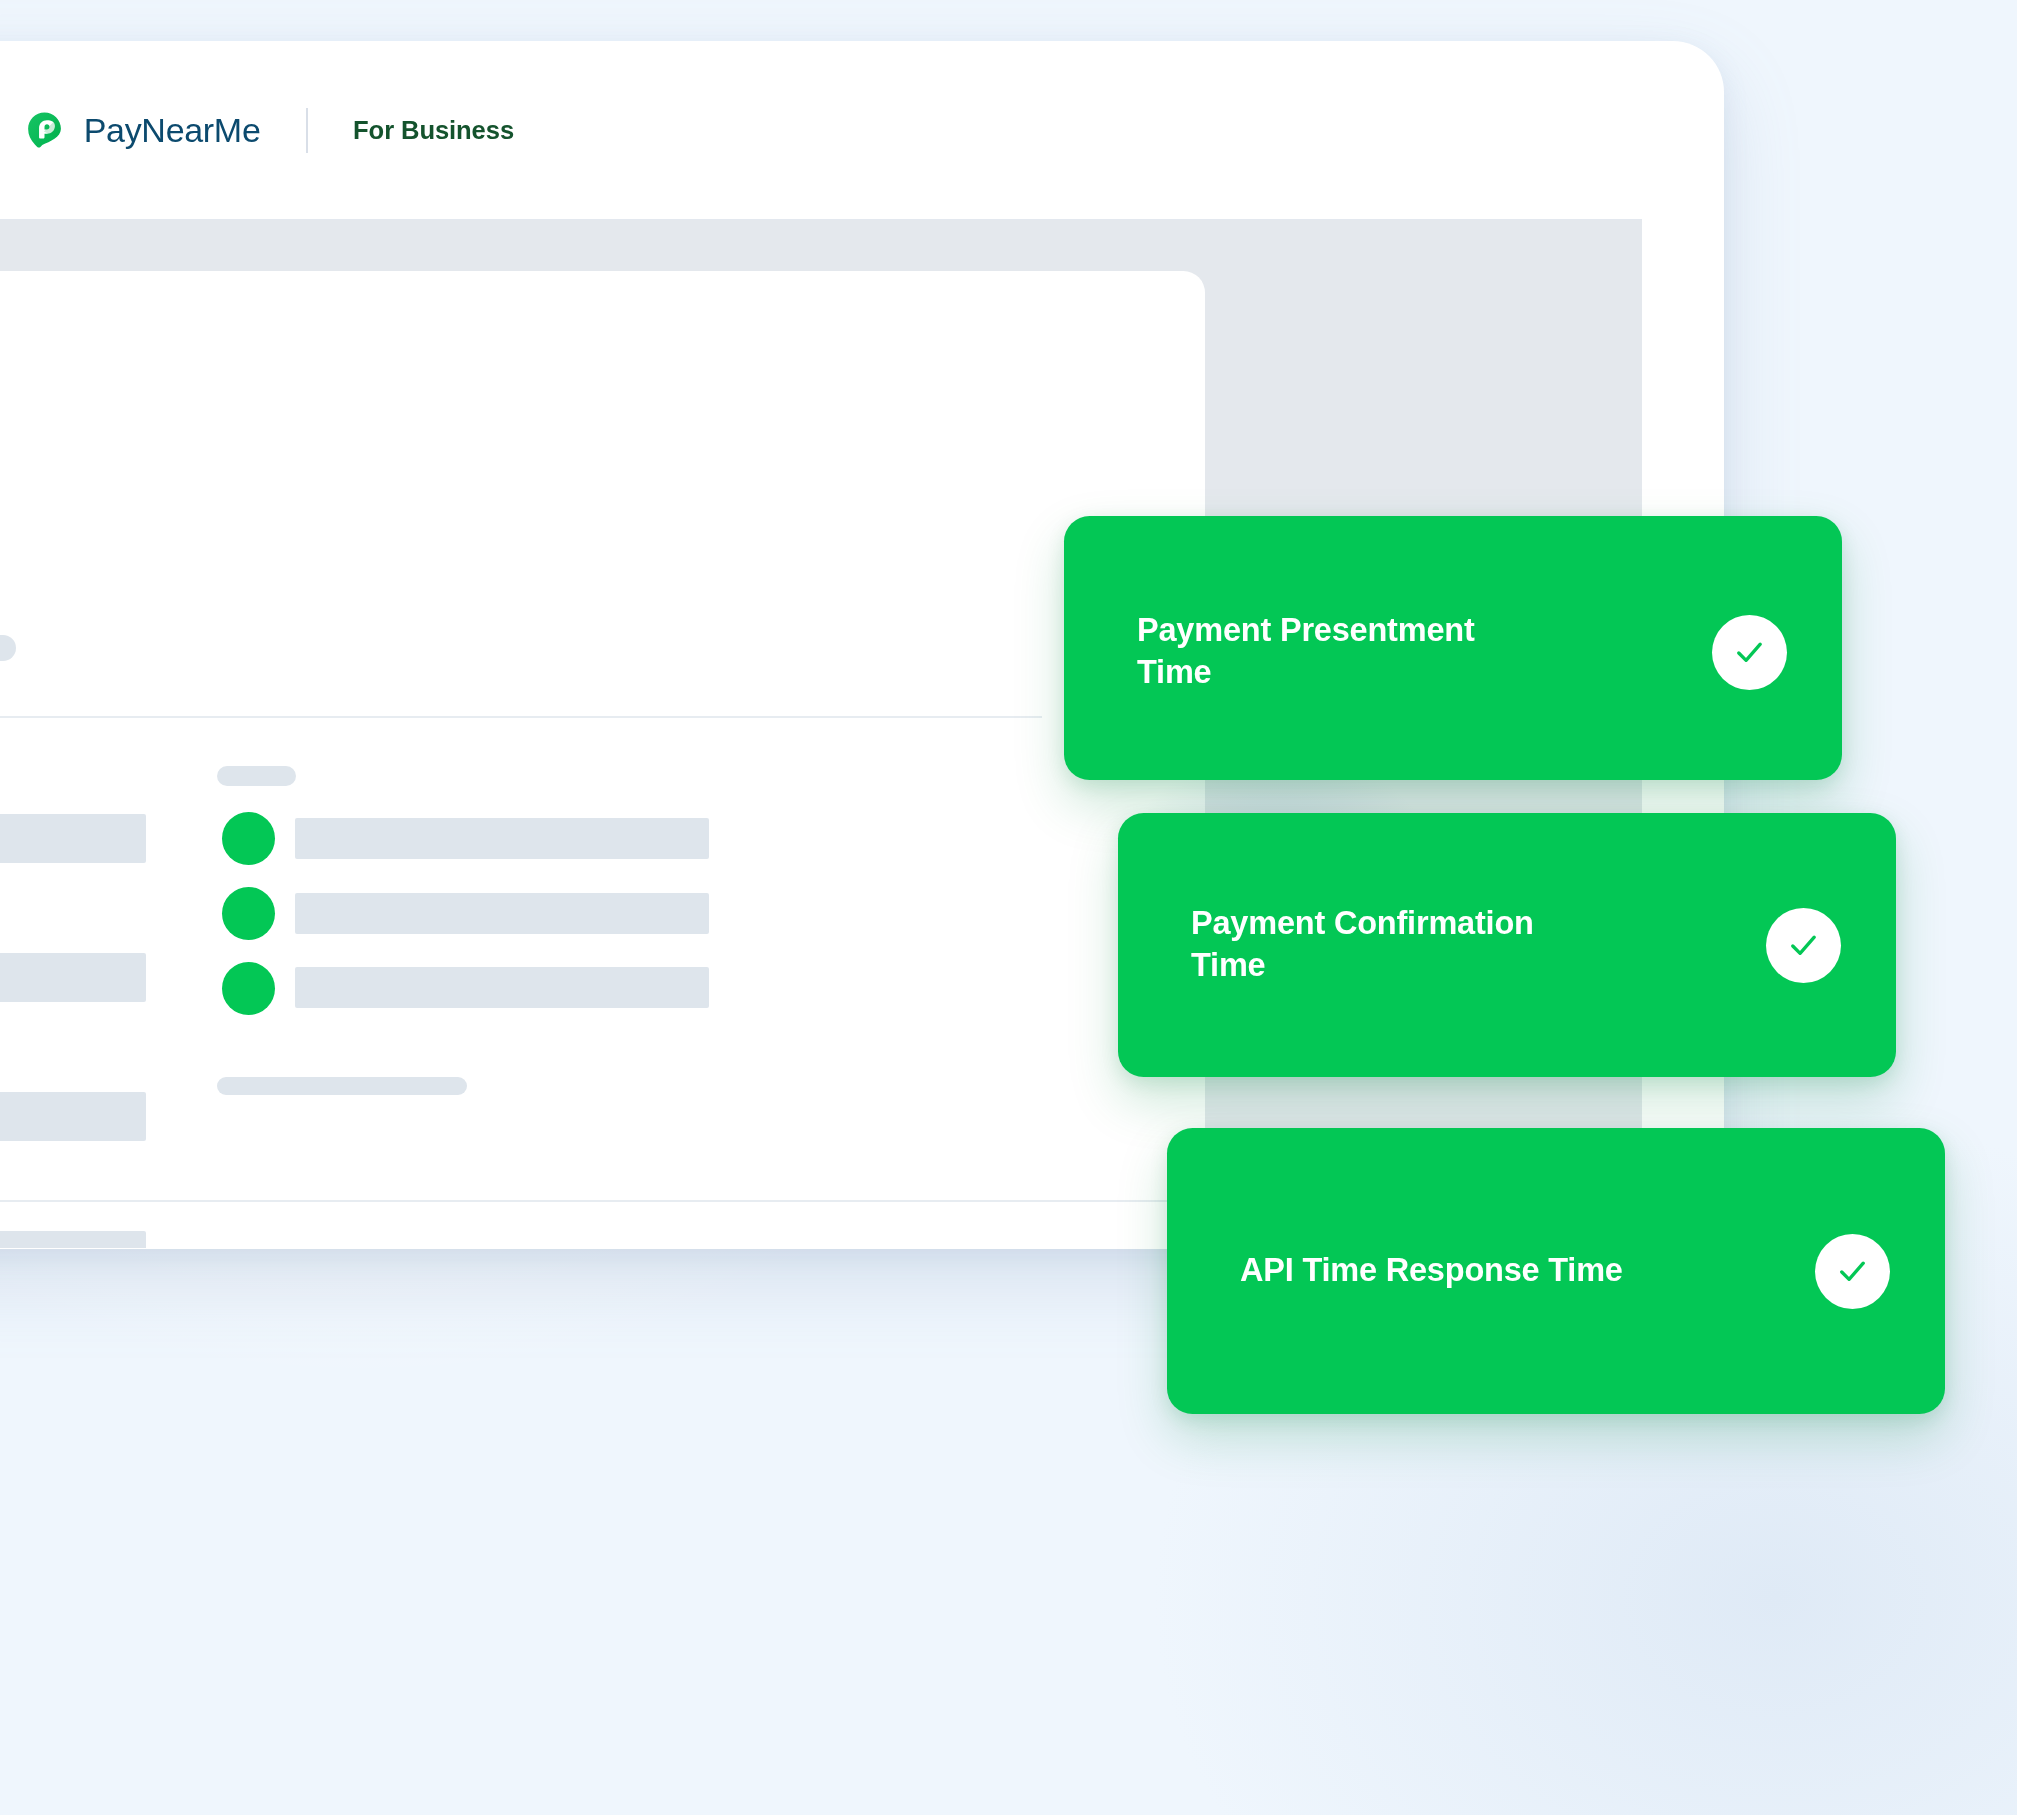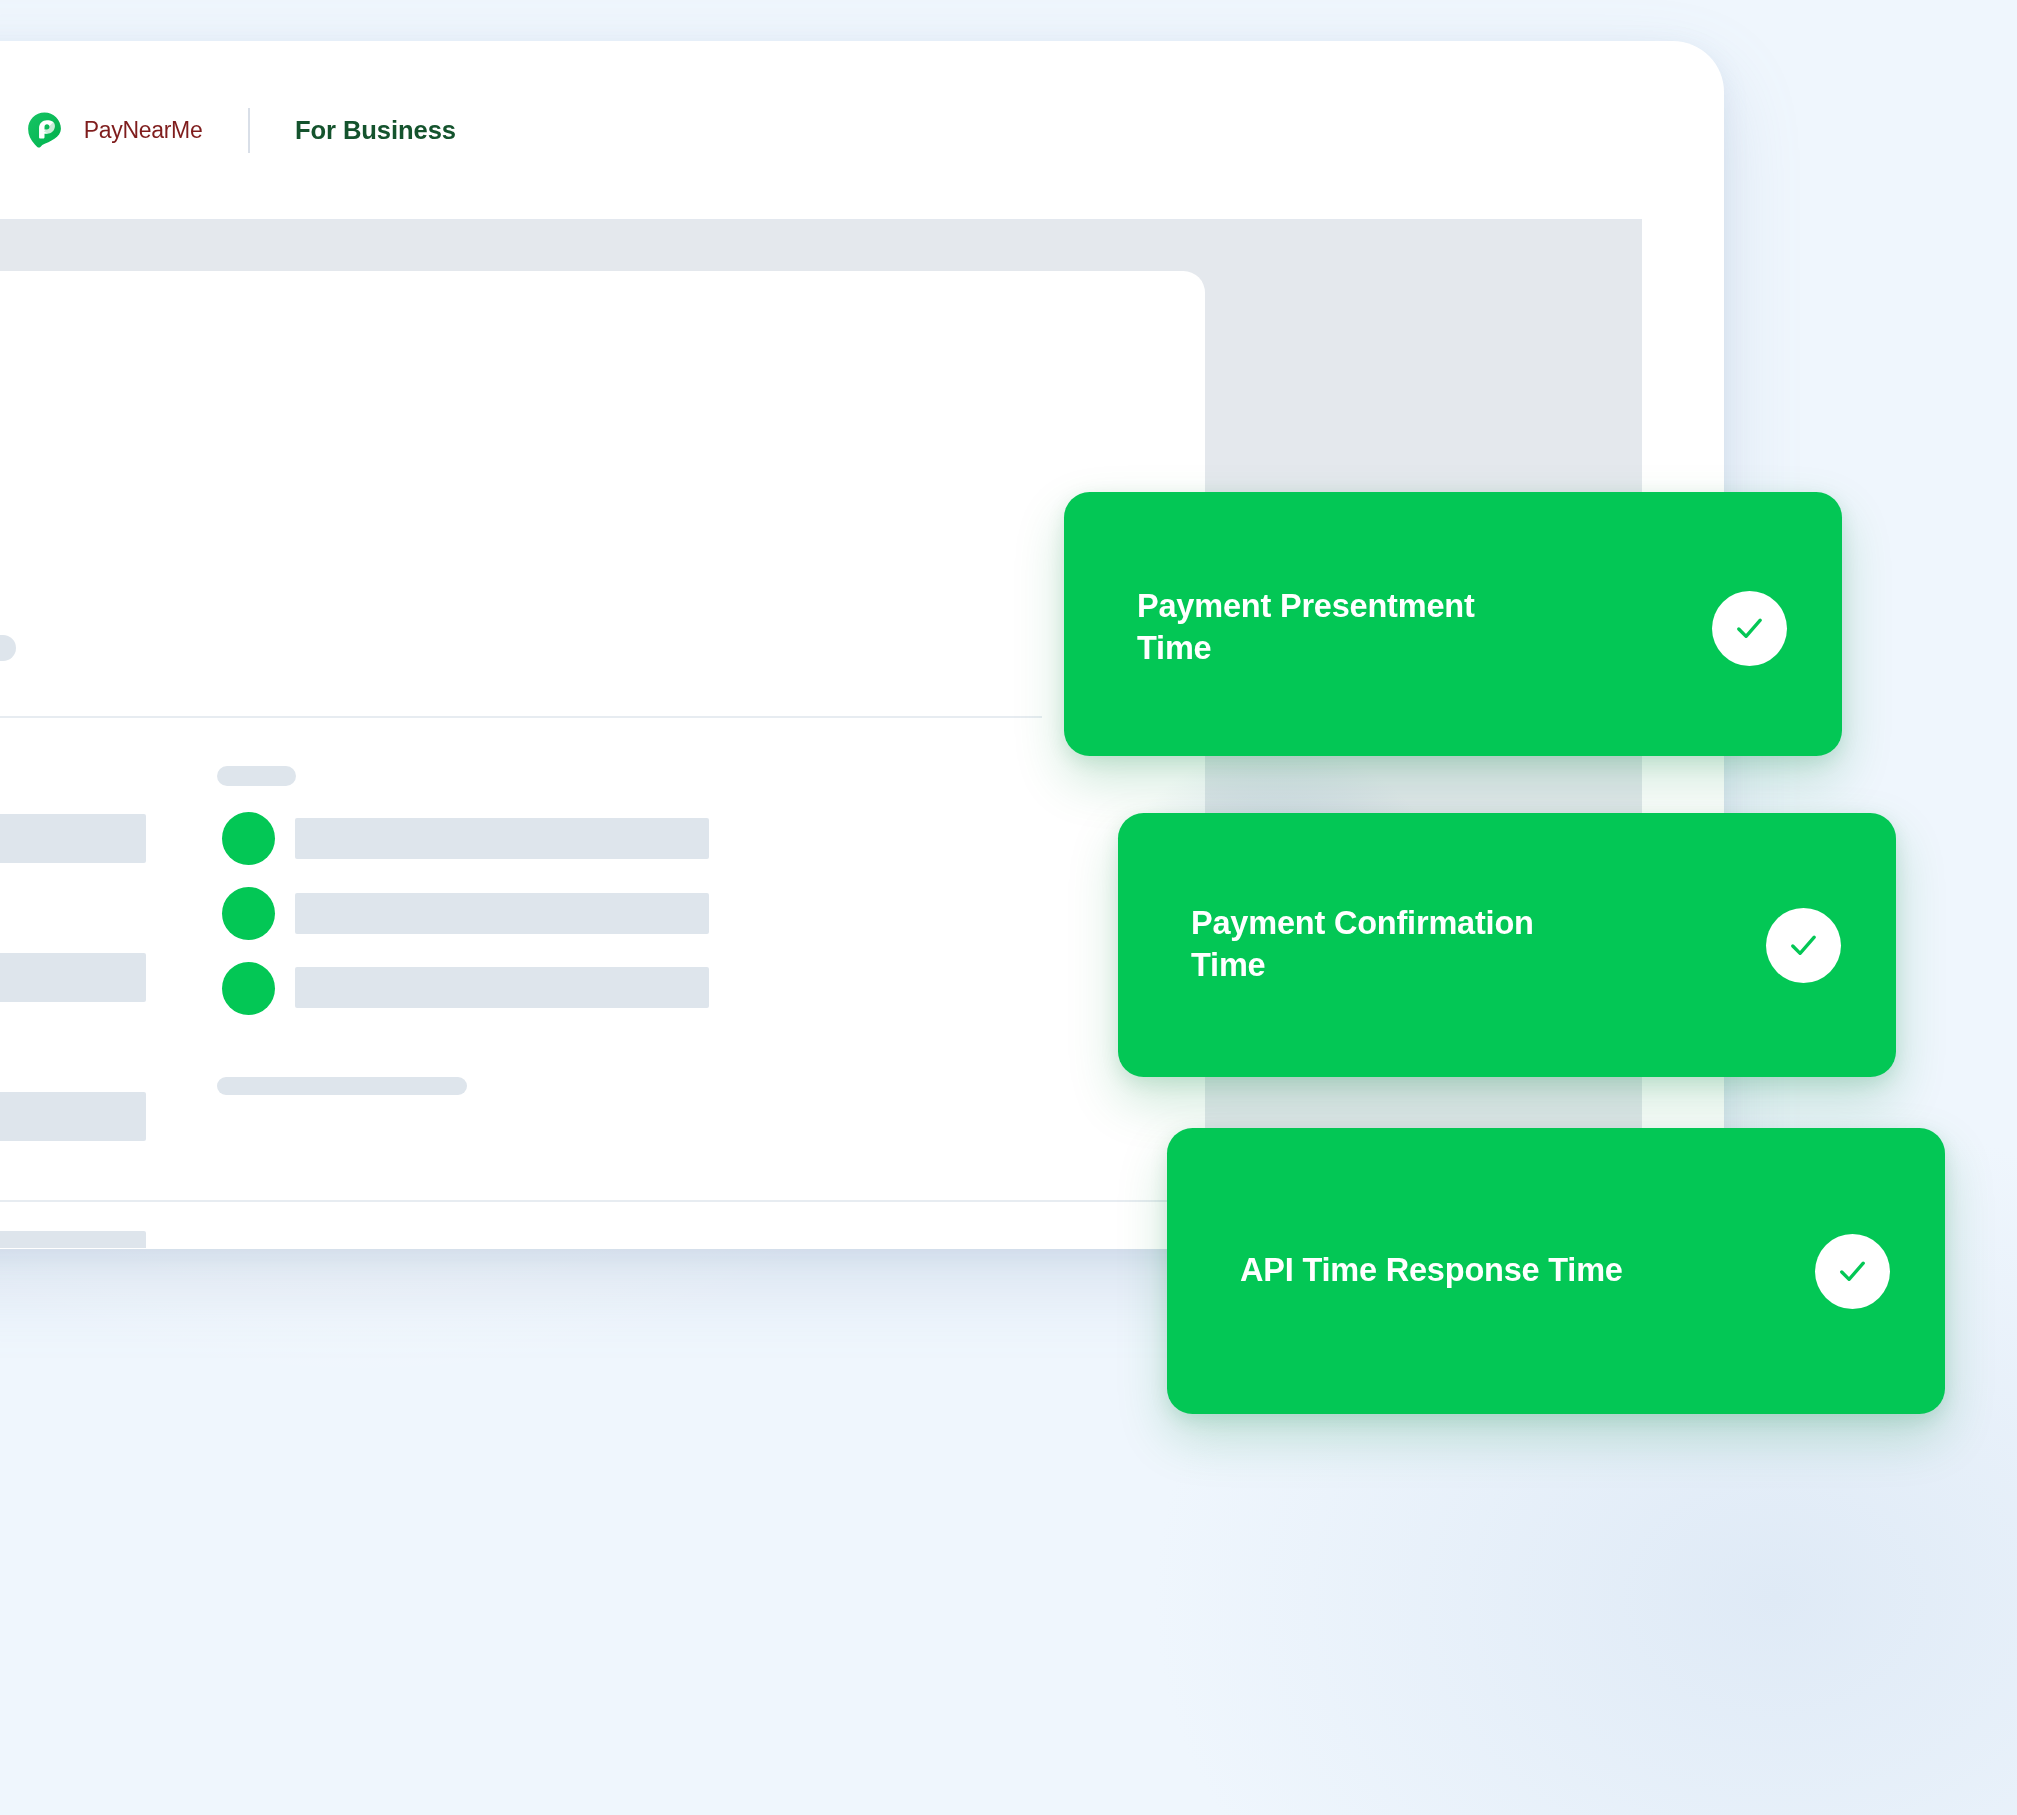--- a/index.html
+++ b/index.html
@@ -52,23 +52,23 @@
     align-items:center;
     padding-left: 143px;
   }
 
   .brand { display:flex; align-items:center; gap:19.7px; }
 
   .logo-mark { width:39px; height:39px; position:relative; flex:0 0 auto; }
   .logo-mark svg { display:block; width:39px; height:39px; }
 
   .brand-name {
-    font-size: 23px;
+    font-size: 34px;
     font-weight: 500;
-    color: #7f1d1d;
+    color: #0c4a6e;
     letter-spacing: -0.3px;
     white-space:nowrap;
   }
 
   .brand-divider {
     width:2px; height:45px;
     background:#d9dfe8;
     margin: 0 25.6px;
     flex:0 0 auto;
   }
@@ -147,21 +147,21 @@
     border-radius:50%;
     background:#ffffff;
     display:flex;
     align-items:center;
     justify-content:center;
     flex:0 0 auto;
   }
   .check-badge svg { display:block; }
 
   
-  #card-1 { left:1064px; top:492px;  width:778px; height:264px; padding: 8px 55px 0 73px; }
+  #card-1 { left:1064px; top:516px;  width:778px; height:264px; padding: 8px 55px 0 73px; }
   #card-2 { left:1118px; top:813px;  width:778px; height:264px; padding: 0 55px 0 73px; }
   #card-3 { left:1167px; top:1128px; width:778px; height:286px; padding: 0 55px 0 73px; }
 
   
   .corner-glow {
     position:absolute;
     right:-79px; bottom:-59px;
     width:749px; height:611px;
     background: radial-gradient(closest-side at 30% 30%, rgba(166,190,214,0.45), rgba(166,190,214,0) 72%);
     pointer-events:none;

